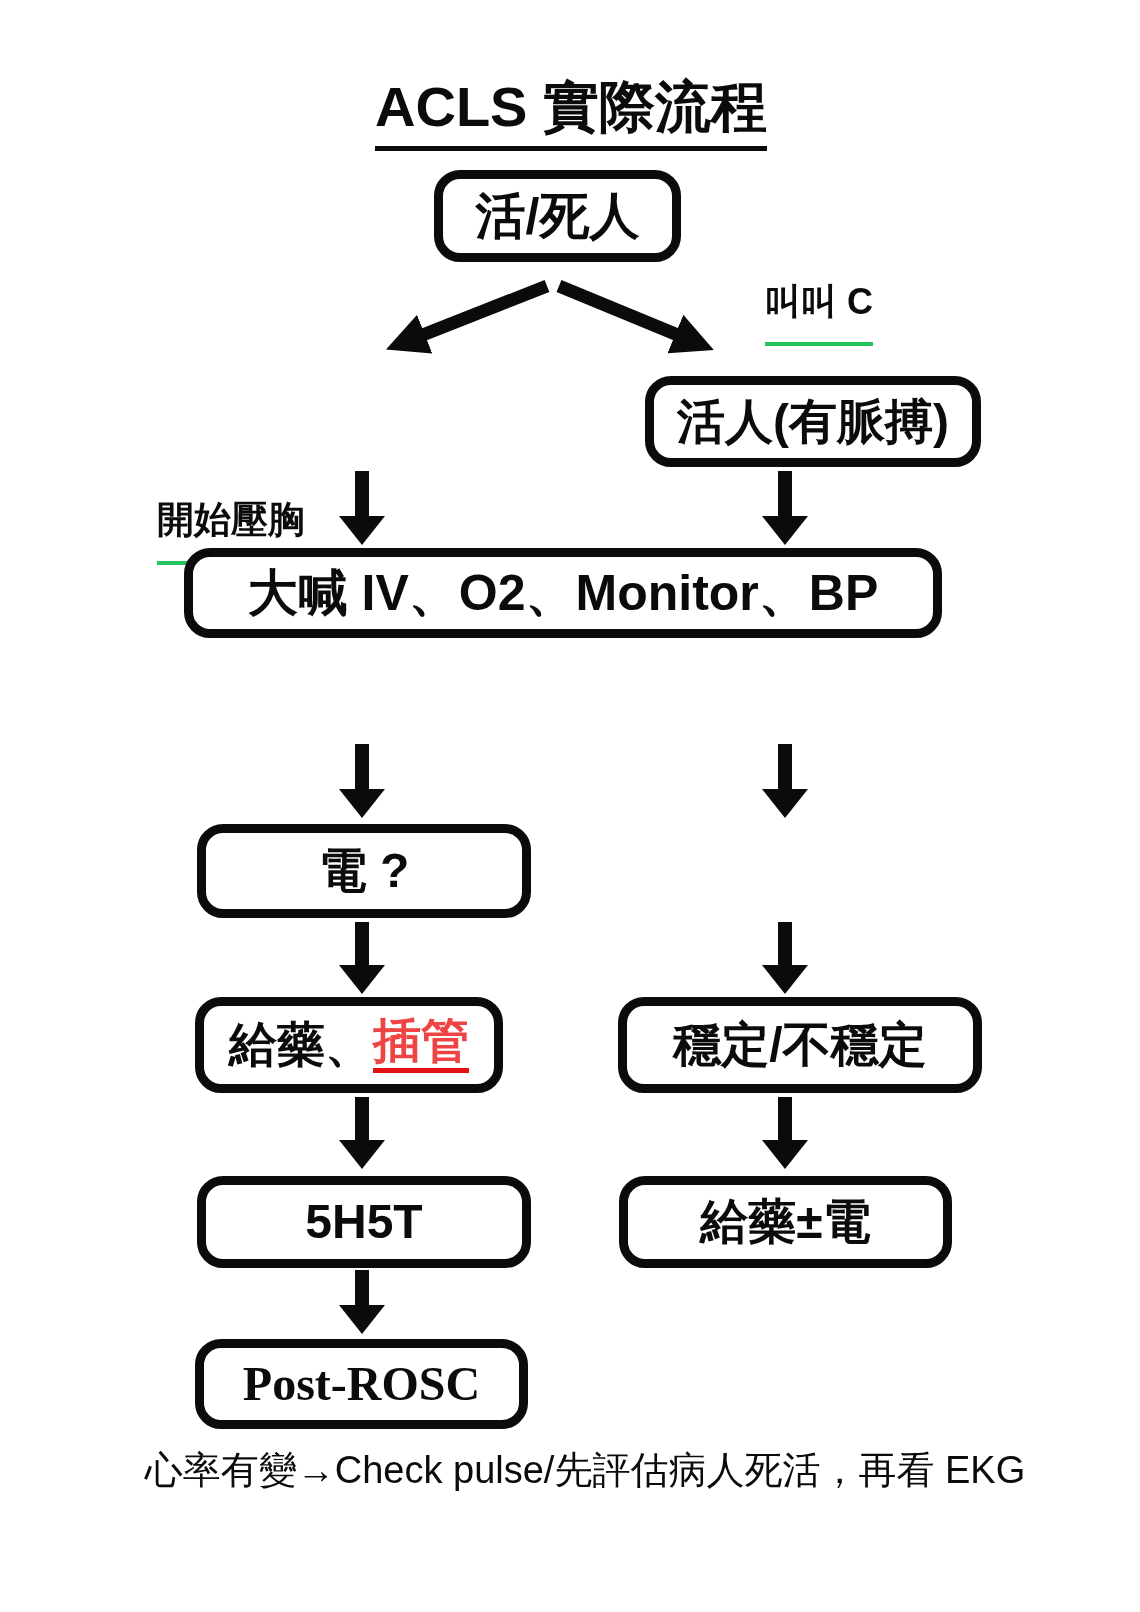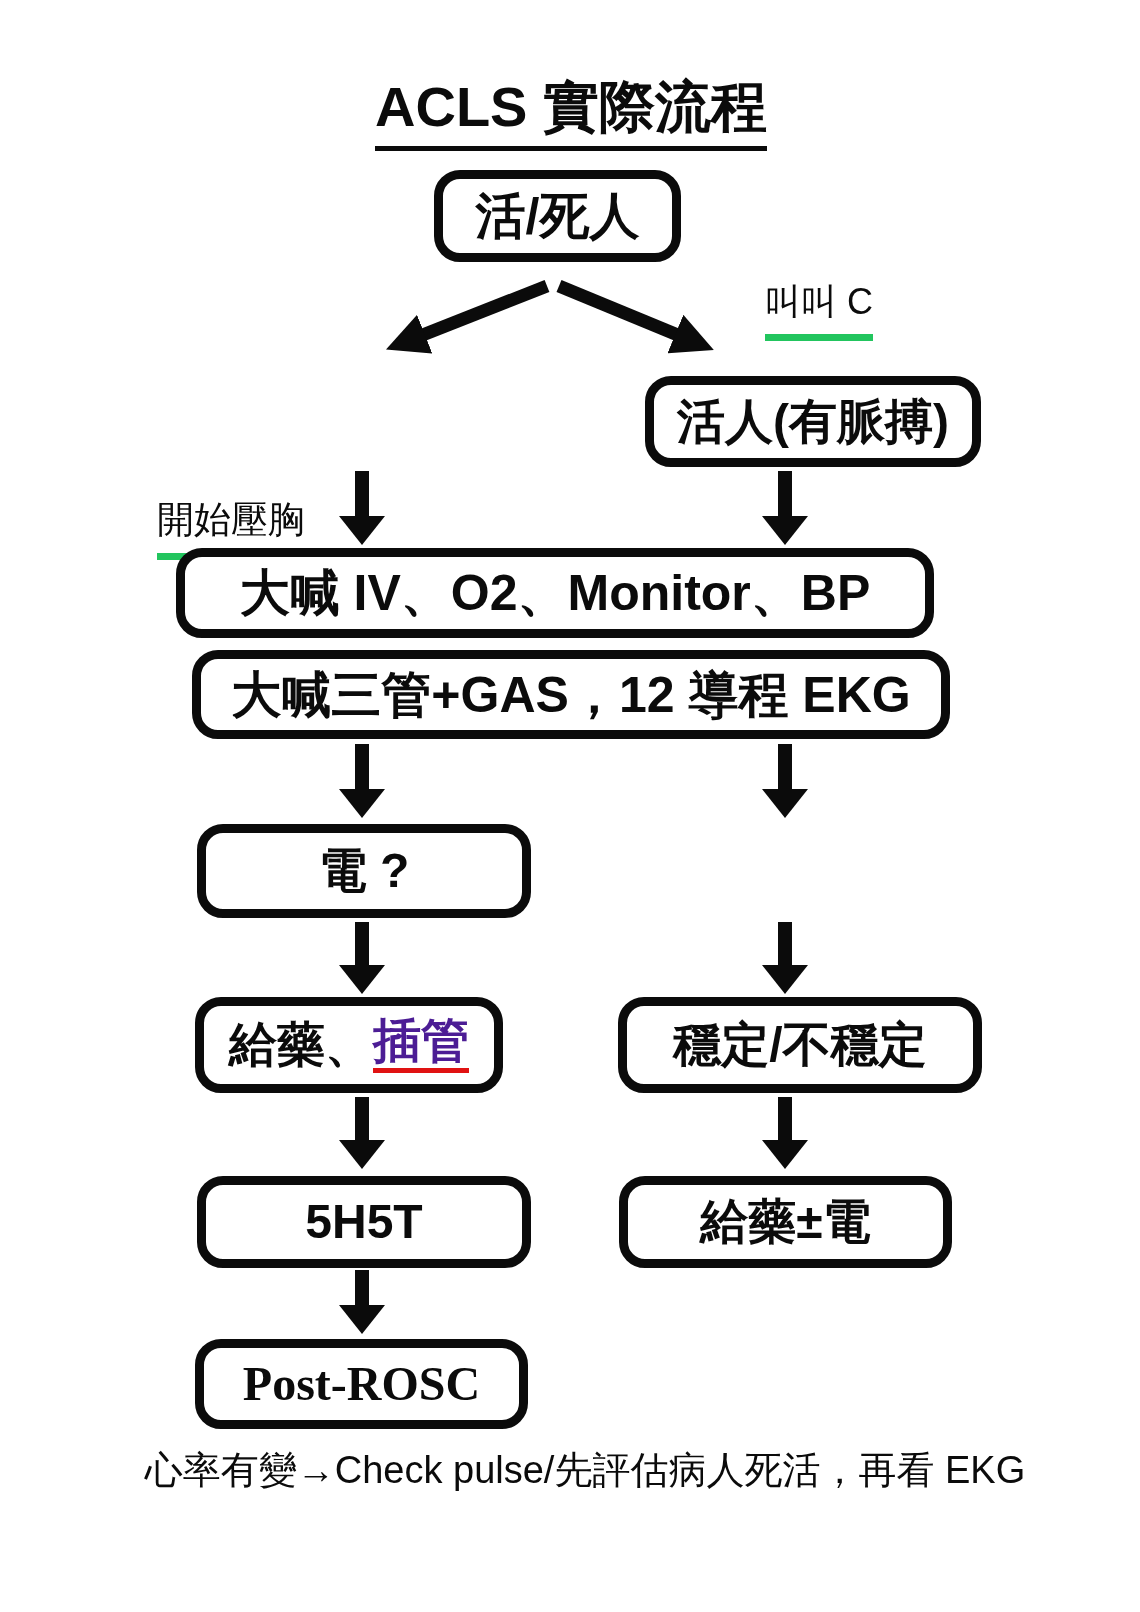--- a/index.html
+++ b/index.html
@@ -34,31 +34,31 @@
     align-items: center;
     justify-content: center;
     font-weight: bold;
     font-size: 48px;
     line-height: 1;
     white-space: nowrap;
   }
   .node.wide { font-size: 50px; }
   .node.root { font-size: 50px; }
   .red-underlined {
-    color: #4c1d95;
+    color: #ef4444;
     border-bottom: 5px solid #e01212;
     padding-bottom: 3px;
   }
   .side-label {
     position: absolute;
     font-size: 36px;
-    font-weight: normal;
+    font-weight: bold;
     white-space: nowrap;
-    border-bottom: 7px solid #22c55e;
-    padding-bottom: 12px;
+    border-bottom: 4px solid #22c55e;
+    padding-bottom: 20px;
     line-height: 1.1;
   }
   .varrow { position: absolute; width: 46px; }
   .varrow .shaft {
     width: 14px;
     height: calc(100% - 29px);
     background: #0b0b0b;
     margin: 0 auto;
   }
   .varrow .head {
@@ -106,22 +106,21 @@
       <div class="shaft"></div>
       <div class="head"></div>
     </div>
   <div class="varrow" style="left:762px; top:471px; height:74px;">
       <div class="shaft"></div>
       <div class="head"></div>
     </div>
 
   <div class="side-label" style="left:157px; top:500px; font-size:37px;">開始壓胸</div>
 
-  <div class="node wide" style="left:176px; top:548px; width:758px; height:90px;">大喊 IV、O2、Monitor、BP</div>
-  <div class="node wide" style="left:192px; top:650px; width:758px; height:89px;">大喊三管+GAS，12 導程 EKG</div>
+  <div class="node wide" style="left:184px; top:548px; width:758px; height:90px;">大喊 IV、O2、Monitor、BP</div>
 
   <div class="varrow" style="left:339px; top:744px; height:74px;">
       <div class="shaft"></div>
       <div class="head"></div>
     </div>
   <div class="varrow" style="left:762px; top:744px; height:74px;">
       <div class="shaft"></div>
       <div class="head"></div>
     </div>
 

